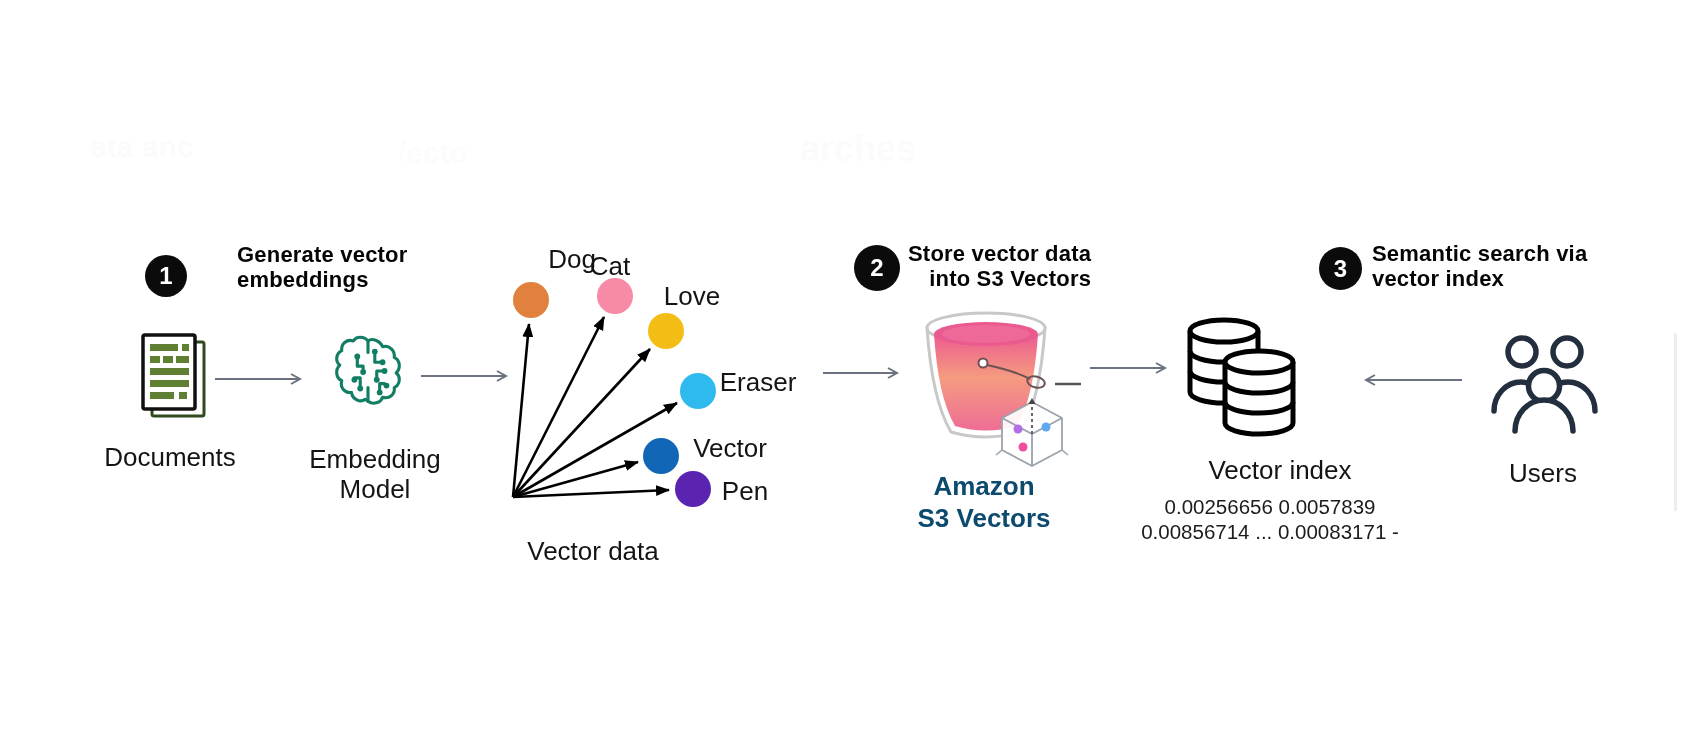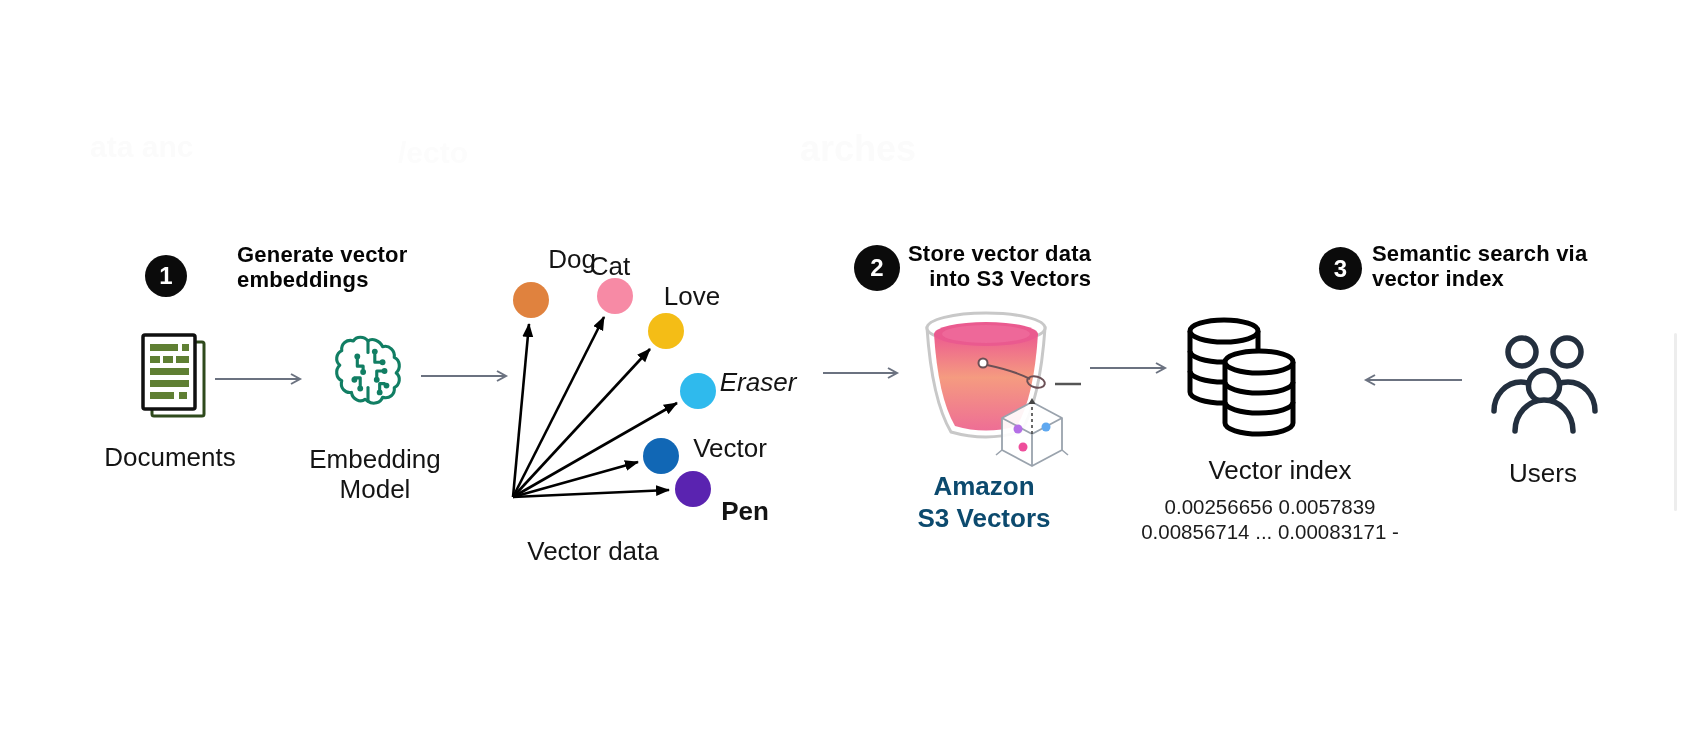--- a/index.html
+++ b/index.html
@@ -110,23 +110,23 @@
     </g>
   </svg>
   <div class="abs node-label centered" style="left:375px;top:444px;line-height:30px;">
     <div>Embedding</div>
     <div>Model</div>
   </div>
 
   <div class="abs node-label centered" style="left:528px;top:244px;margin-left:44px;">Dog</div>
   <div class="abs node-label centered" style="left:610px;top:251px;">Cat</div>
   <div class="abs node-label centered" style="left:692px;top:281px;">Love</div>
-  <div class="abs node-label centered" style="left:758px;top:367px;font-style:italic;">Eraser</div>
+  <div class="abs node-label centered" style="left:758px;top:367px;">Eraser</div>
   <div class="abs node-label centered" style="left:730px;top:433px;">Vector</div>
-  <div class="abs node-label centered" style="left:745px;top:496px;font-weight:bold;">Pen</div>
+  <div class="abs node-label centered" style="left:745px;top:476px;">Pen</div>
 
   <div class="abs dot" style="left: 513px; top: 282px; background-color: rgb(224, 130, 62);"></div>
   <div class="abs dot" style="left: 597px; top: 278px; background-color: rgb(247, 138, 165);"></div>
   <div class="abs dot" style="left: 648px; top: 313px; background-color: rgb(244, 189, 22);"></div>
   <div class="abs dot" style="left: 680px; top: 373px; background-color: rgb(47, 186, 237);"></div>
   <div class="abs dot" style="left: 643px; top: 438px; background-color: rgb(17, 103, 181);"></div>
   <div class="abs dot" style="left: 675px; top: 471px; background-color: rgb(90, 35, 176);"></div>
 
   <div class="abs node-label centered" style="left:593px;top:536px;">Vector data</div>
 

